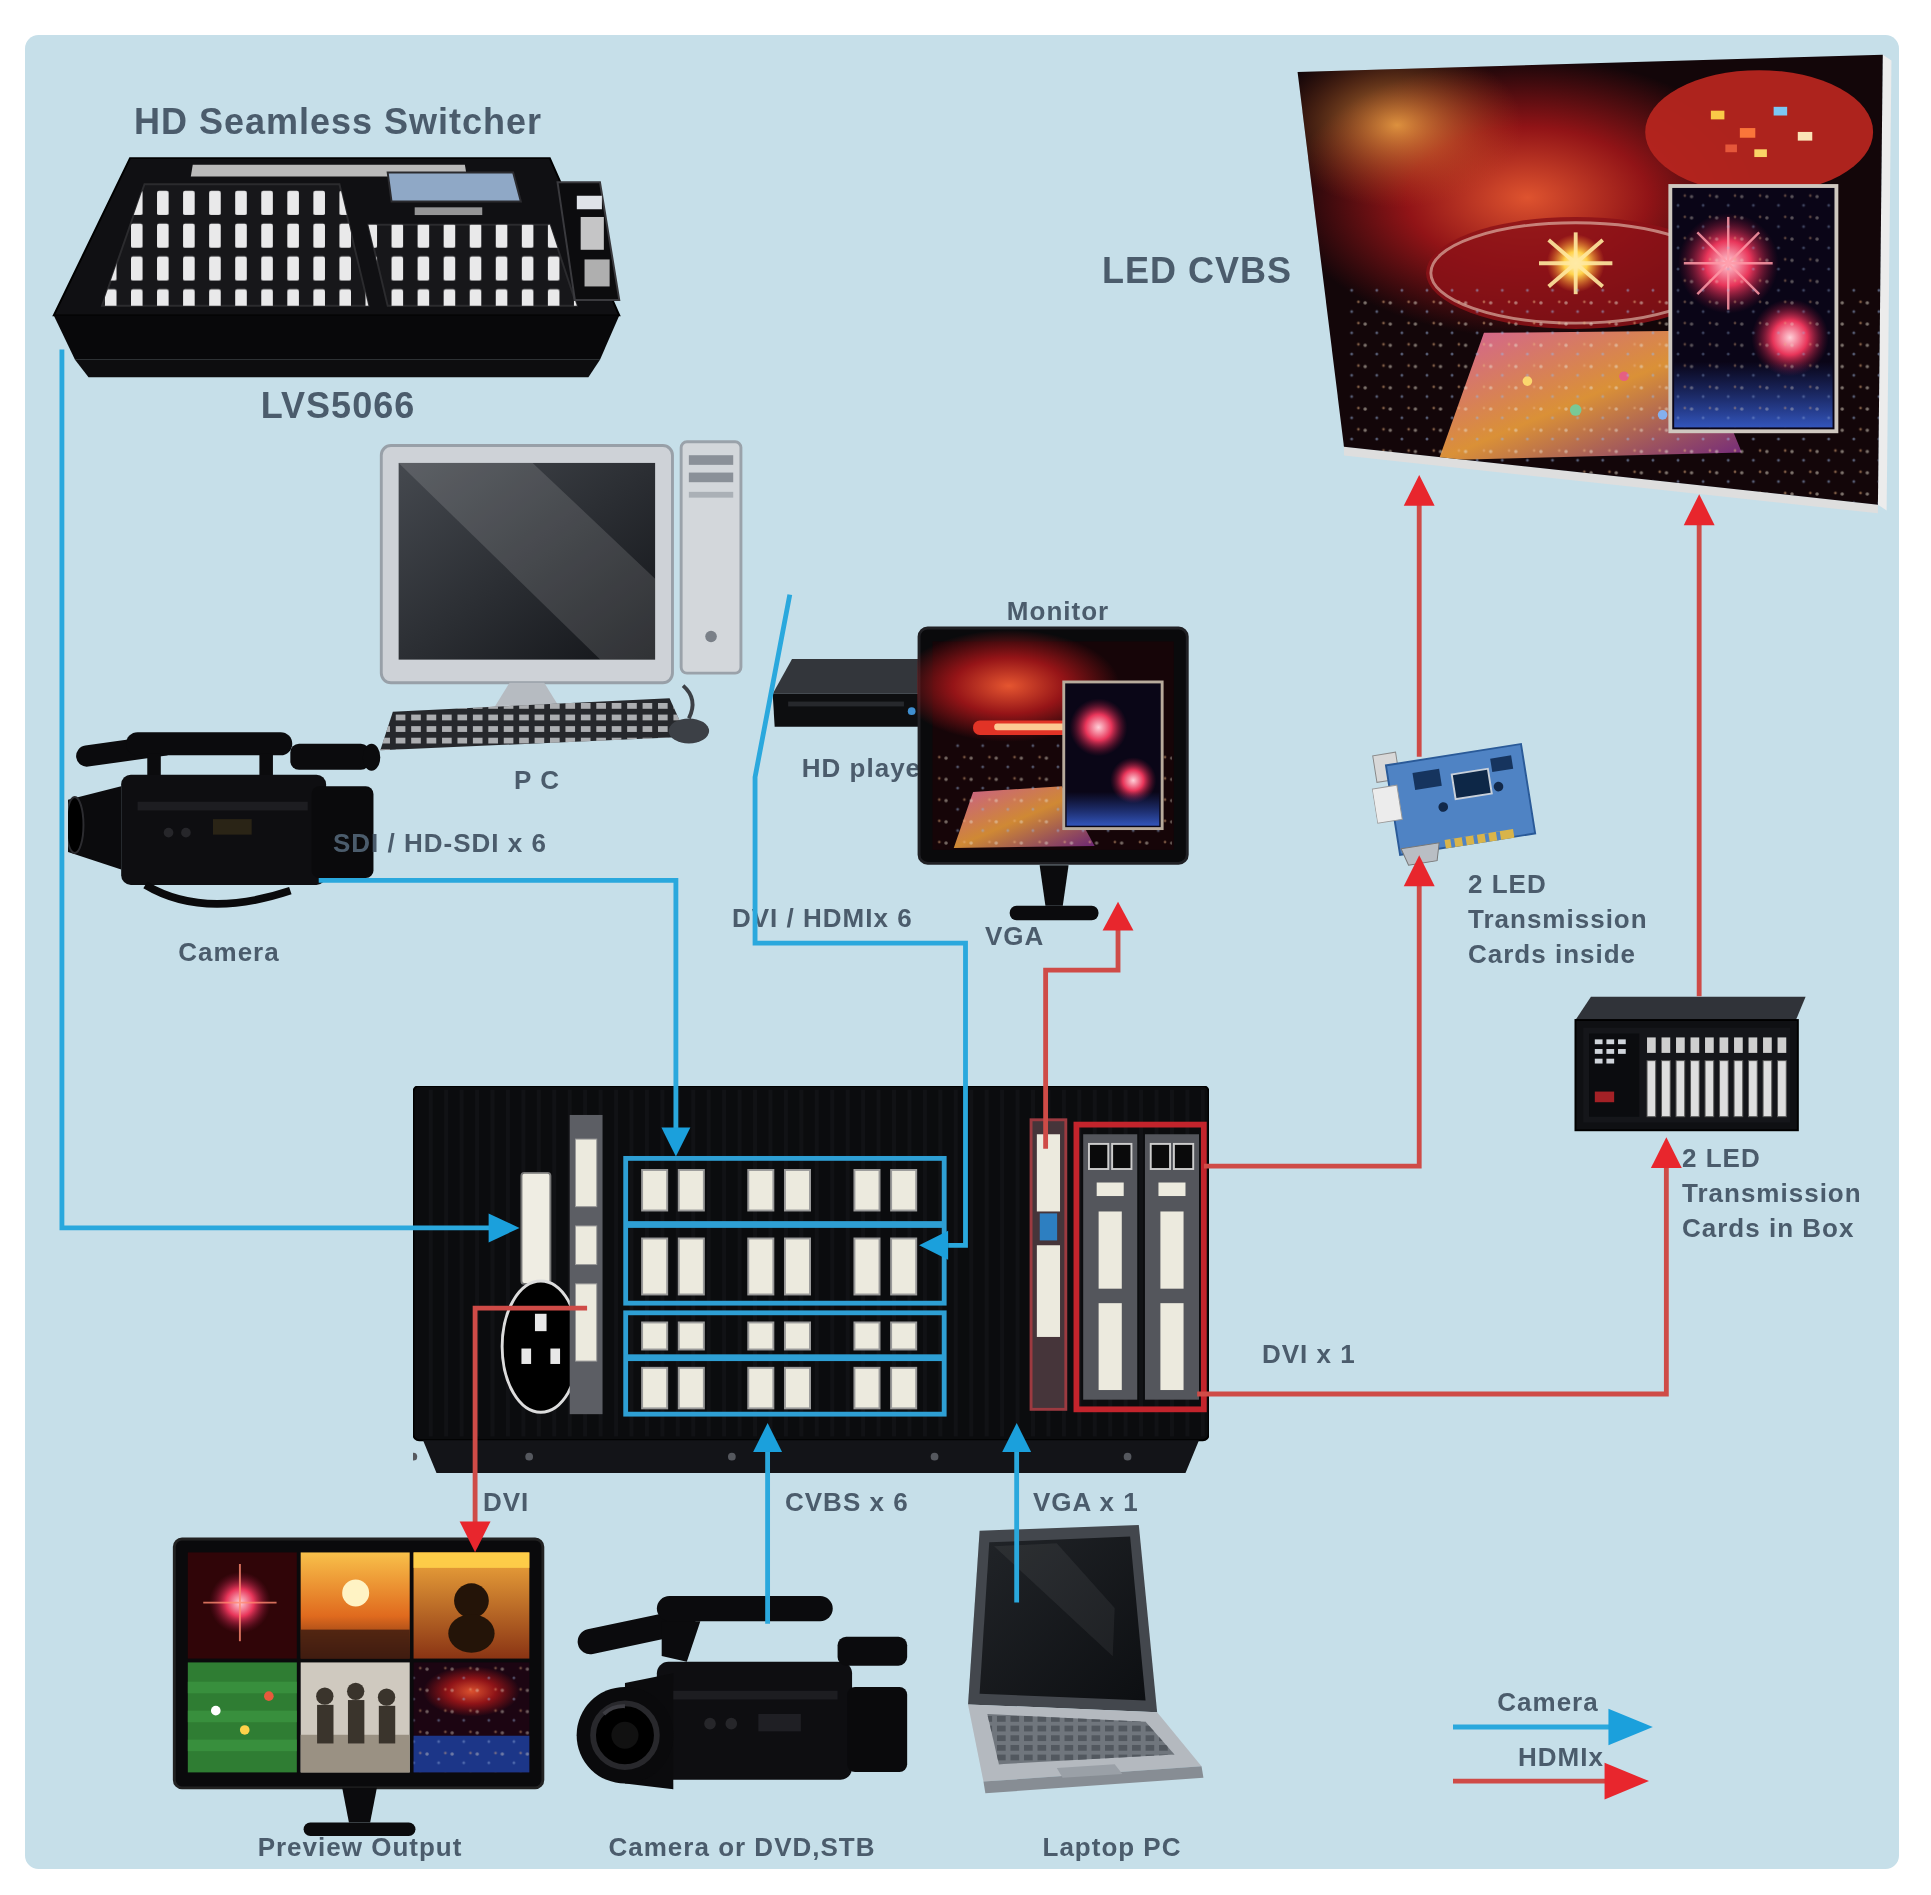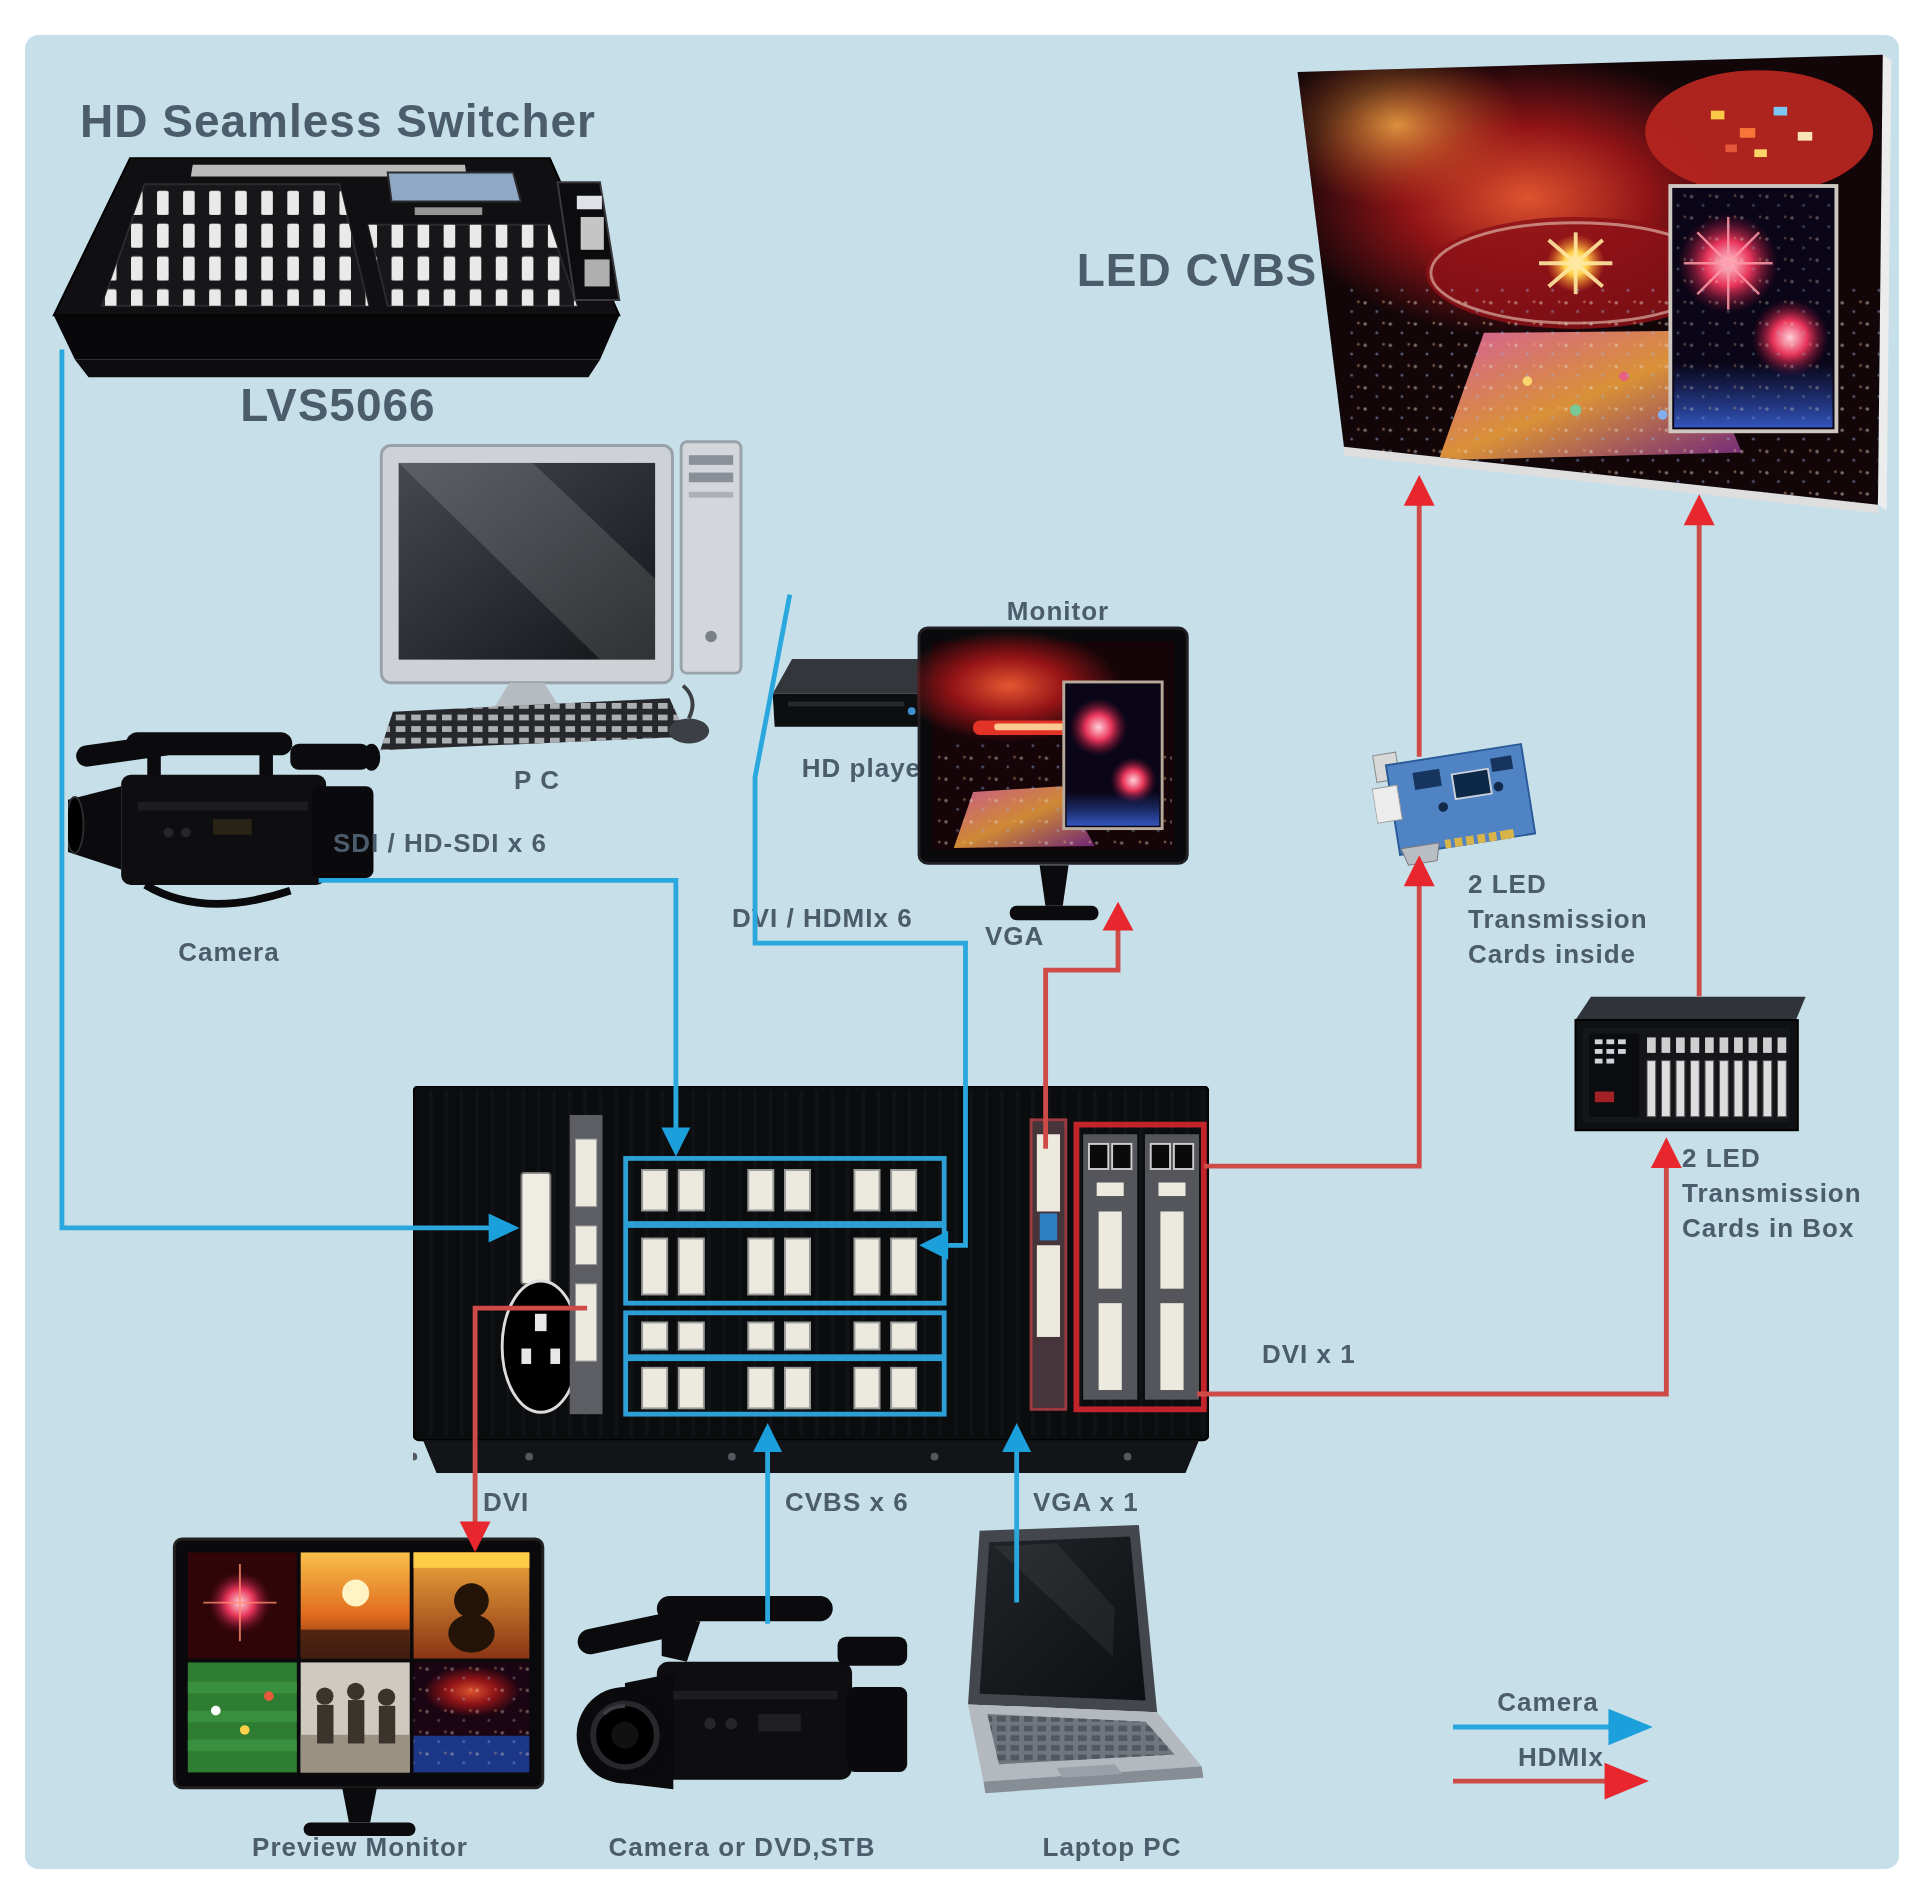--- a/index.html
+++ b/index.html
@@ -1,21 +1,21 @@
 <!DOCTYPE html>
 <html style="--bg: #c6dfe9; --txt: #4b5c6c; --in: #2aa8dd; --inA: #1ba0dc; --out: #cf4b47; --outA: #e8262d;"><head>
 <meta charset="utf-8">
 <style>
   html,body{margin:0;padding:0;background:#ffffff;}
   body{width:1931px;height:1895px;position:relative;font-family:"Liberation Sans",sans-serif;overflow:hidden;}
   #panel{position:absolute;left:25px;top:35px;width:1874px;height:1834px;background:var(--bg,#c6dfe9);border-radius:13.5px;}
   .dev{position:absolute;}
   .lbl{position:absolute;font-weight:bold;color:var(--txt,#4b5c6c);font-size:26px;letter-spacing:1px;white-space:pre;line-height:35px;}
   .lbl.center{transform:translateX(-50%);}
-  .lbl.big{font-size:46px;}
+  .lbl.big{font-size:36px;}
   #lines{position:absolute;left:0;top:0;width:1931px;height:1895px;pointer-events:none;}
   .line-in{stroke:var(--in,#2aa8dd);stroke-width:5;fill:none;}
   .line-out{stroke:var(--out,#cf4b47);stroke-width:5;fill:none;}
   .arr-in{fill:var(--inA,#1ba0dc);stroke:none;}
   .arr-out{fill:var(--outA,#e8262d);stroke:none;}
 </style>
 </head>
 <body>
 
 <div id="panel"></div>
@@ -426,21 +426,21 @@
         </g>
     <rect x="250" y="130" width="120" height="114" fill="#1c0512"></rect>
     <ellipse cx="310" cy="160" rx="50" ry="26" fill="url(#rg1)" opacity="0.9"></ellipse>
     <rect x="250" y="206" width="120" height="38" fill="#1c3f9e" opacity="0.85"></rect>
     <rect x="250" y="130" width="120" height="114" fill="url(#dots)" opacity="0.4"></rect>
   </g>
   <polygon points="176,260 212,260 205,296 183,296" fill="#0b0b0d"></polygon>
   <rect x="136" y="296" width="116" height="14" rx="7" fill="#0b0b0d"></rect>
 </svg>
 </div>
-<div class="lbl center" style="left:360px;top:1830px">Preview Monitor</div>
+<div class="lbl center" style="left:360px;top:1830px">Preview Output</div>
 
 <div class="dev" style="left:565px;top:1569px;width:348px;height:259px">
 <svg width="348" height="259" viewBox="0 0 360 268">
   <g fill="#0b0b0d">
     <rect x="12" y="52" width="124" height="26" rx="13" transform="rotate(-12 74 65)"></rect>
     <rect x="95" y="28" width="182" height="26" rx="13"></rect>
     <polygon points="100,54 140,54 126,96 100,90"></polygon>
     <rect x="95" y="96" width="202" height="122" rx="12" fill="#0e0e11"></rect>
     <polygon points="62,118 112,108 112,228 62,222"></polygon>
     <circle cx="62" cy="172" r="50" fill="#0a0a0c"></circle>

